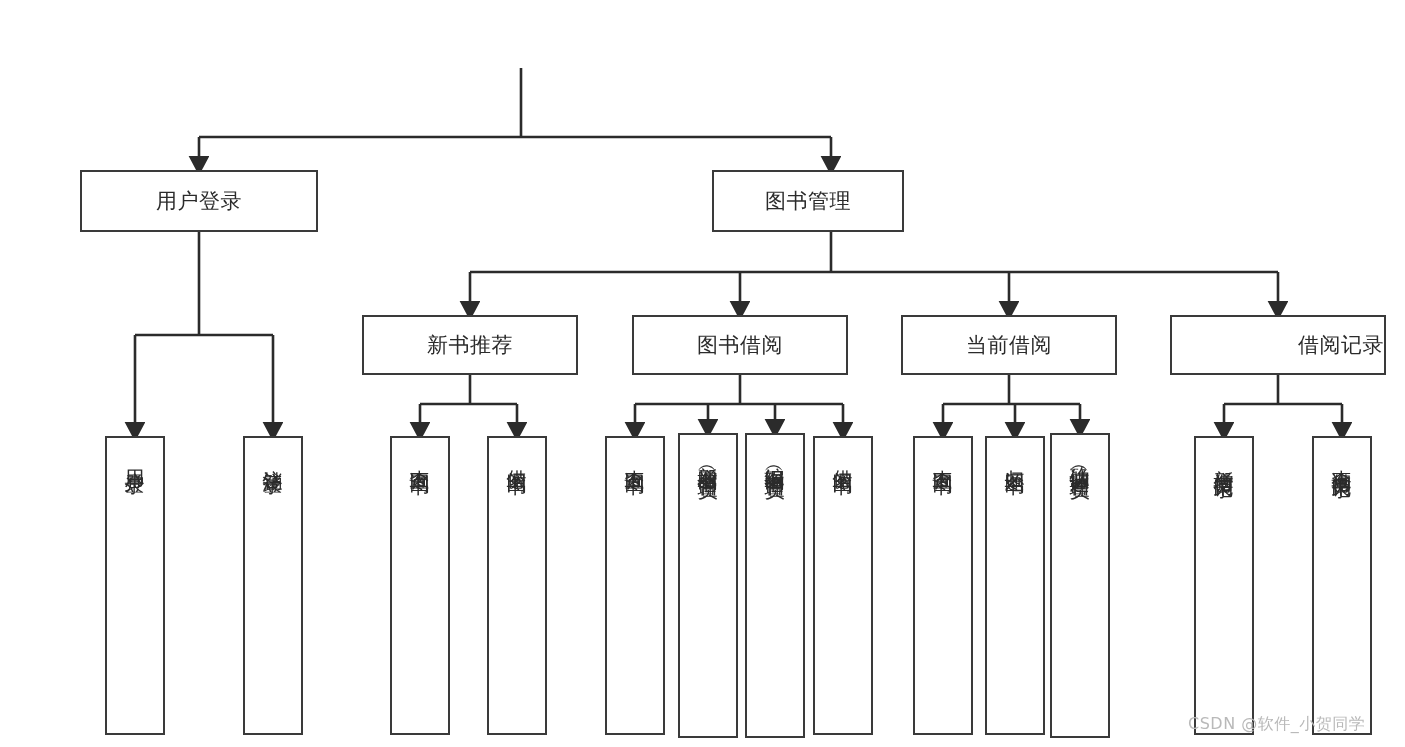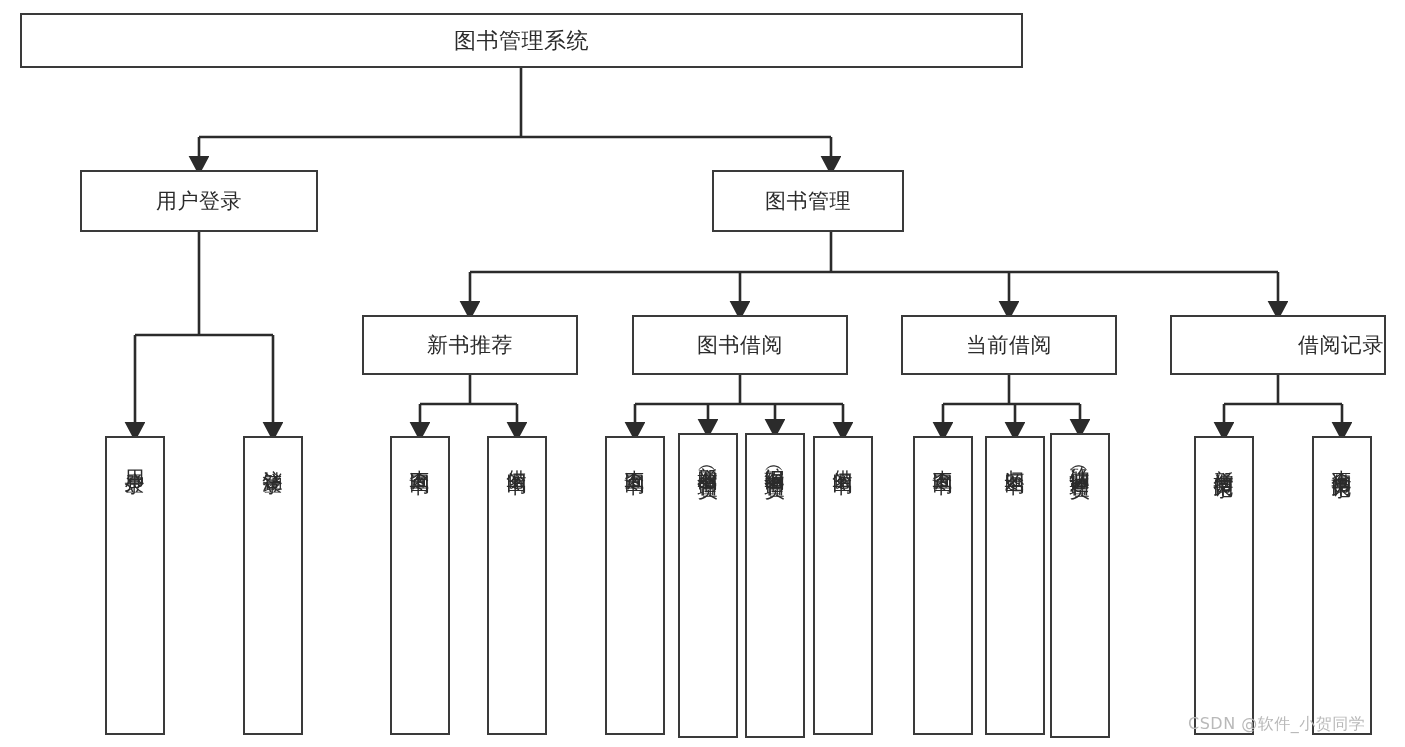--- a/index.html
+++ b/index.html
@@ -120,23 +120,20 @@
       <path d="M1015,404 L1015,426" marker-end="url(#arrow)"></path>
       <path d="M1080,404 L1080,423" marker-end="url(#arrow)"></path>
 
       <path d="M1278,375 L1278,404"></path>
       <path d="M1224,404 L1342,404"></path>
       <path d="M1224,404 L1224,426" marker-end="url(#arrow)"></path>
       <path d="M1342,404 L1342,426" marker-end="url(#arrow)"></path>
     </g>
   </svg>
 
-  <div class="node horiz root" style="left:20px; top:13px; width:1003px; height:55px;">
-    <span class="lbl">图书管理系统</span>
-  </div>
 
   <div class="node horiz" style="left:80px; top:170px; width:238px; height:62px;">
     <span class="lbl">用户登录</span>
   </div>
   <div class="node horiz" style="left:712px; top:170px; width:192px; height:62px;">
     <span class="lbl">图书管理</span>
   </div>
 
   <div class="node horiz" style="left:632px; top:315px; width:216px; height:60px;">
     <span class="lbl">图书借阅</span>

